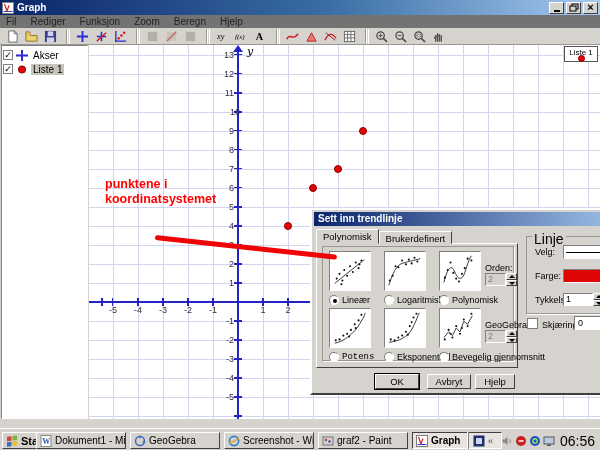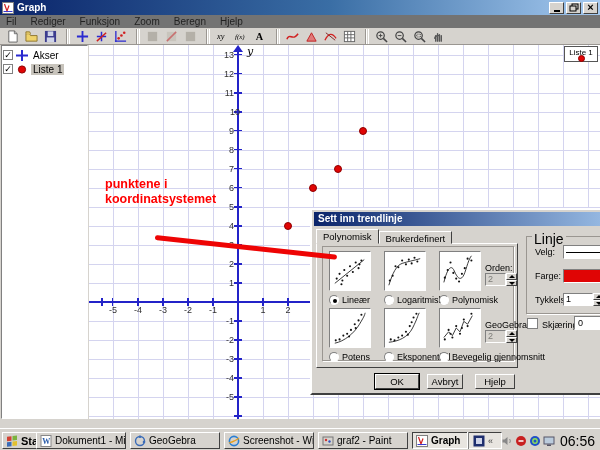--- a/index.html
+++ b/index.html
@@ -435,21 +435,21 @@
             <circle cx="14" cy="28" r="1.1"></circle>
             <circle cx="18" cy="26" r="1.1"></circle>
             <circle cx="22" cy="22" r="1.1"></circle>
             <circle cx="26" cy="16" r="1.1"></circle>
             <circle cx="30" cy="12" r="1.1"></circle>
             <circle cx="33" cy="6" r="1.1"></circle>
             <circle cx="27" cy="20" r="1.1"></circle>
             <circle cx="20" cy="29" r="1.1"></circle>
           </g>
         </svg></div>
-      <div class="opt-row" style="left: 12px; top: 108px;">
+      <div class="opt-row" style="left: 12px; top: 108px; font-family: Liberation Mono, monospace;">
         <span class="radio"></span>
         <span class="opt-label">Potens</span>
       </div>
       <div class="thumb" style="left: 67px; top: 64px;"><svg viewBox="0 0 42 40">
           <path d="M4 35C14 34 24 30 29 20S34 8 36 4" stroke="#333" fill="none"></path>
           <g fill="#111">
             <circle cx="6" cy="32" r="1.1"></circle>
             <circle cx="10" cy="33" r="1.1"></circle>
             <circle cx="14" cy="30" r="1.1"></circle>
             <circle cx="18" cy="28" r="1.1"></circle>
@@ -505,21 +505,21 @@
         </span>
     </div>
   </div>
 
   <div class="checkbox" style="left:215px;top:108px"></div>
   <span class="small-label" style="left:230px;top:110px">Skjæring =</span>
   <div class="text-field" style="left:262px;top:106px;width:68px"><span>0</span></div>
 
   <div id="dlg-buttons">
       <div class="dlg-btn default" style="left: 63px; width: 44px;">OK</div>
-      <div class="dlg-btn" style="left: 115px; width: 36px;">Avbryt</div>
+      <div class="dlg-btn" style="left: 115px; width: 44px;">Avbryt</div>
       <div class="dlg-btn" style="left: 163px; width: 40px;">Hjelp</div>
     </div>
 </div>
 
 <div class="taskbar">
   <div class="start-btn">
     <svg class="task-ico" viewBox="0 0 12 12">
       <g transform="skewY(-8)">
           <rect x="1" y="2" width="4.5" height="4.5" fill="#d34233"></rect>
           <rect x="6.5" y="2" width="4.5" height="4.5" fill="#7bb33e"></rect>

